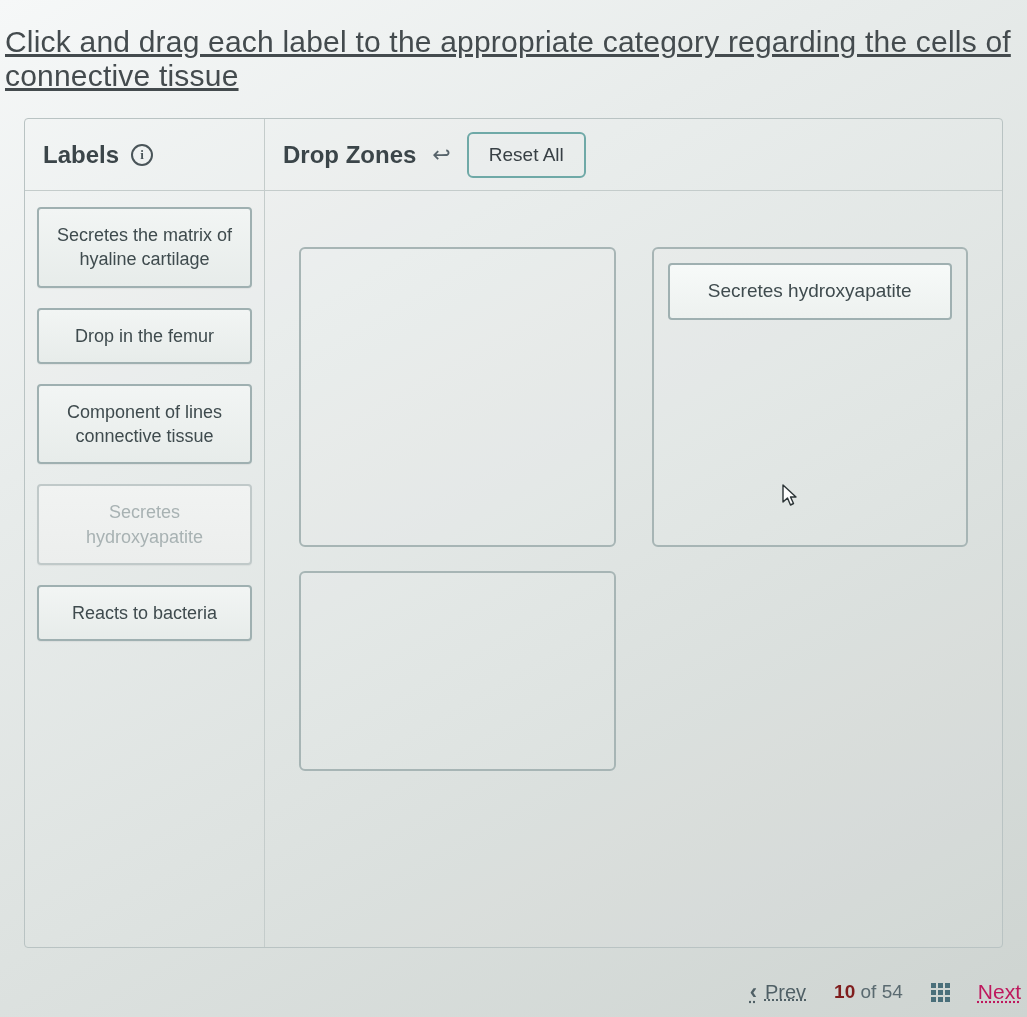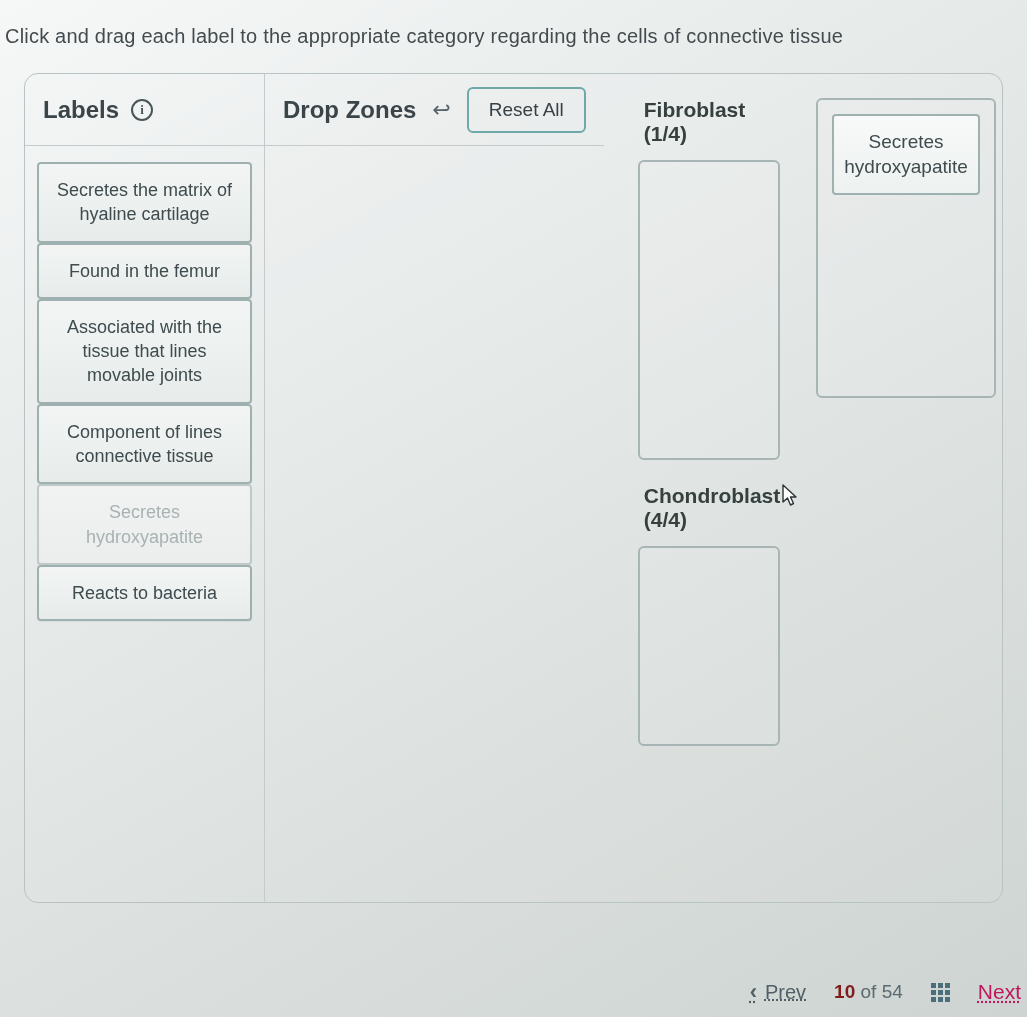--- a/index.html
+++ b/index.html
@@ -7,45 +7,47 @@
   body {
     font-family: -apple-system, "Segoe UI", Helvetica, Arial, sans-serif;
     background: linear-gradient(150deg, #f6f8f8 0%, #e8eceb 30%, #dde2e0 60%, #ced4d1 100%);
     color: #3e4a4f;
     width: 1027px;
     height: 1017px;
     overflow: hidden;
     position: relative;
   }
   .instruction {
-    font-size: 20px;
+    font-size: 30px;
     color: #444b4e;
     padding: 25px 8px 25px 5px;
     font-weight: 400;
     letter-spacing: 0.2px;
+    text-decoration: underline;
   }
   .panel {
     border: 1px solid #b9c3c3;
-    border-radius: 14px;
+    border-radius: 4px;
     margin: 0 24px 0 24px;
     background: rgba(255,255,255,0.05);
     display: flex;
     height: 830px;
     overflow: hidden;
   }
   .col-labels {
     width: 240px;
     border-right: 1px solid #c4cccb;
     display: flex;
     flex-direction: column;
   }
   .col-drop {
     flex: 1;
     display: flex;
-    flex-direction: row;
+    flex-direction: column;
+    gap: 32px;
   }
   .col-hdr {
     display: flex;
     align-items: center;
     padding: 16px 18px;
     border-bottom: 1px solid #c4cccb;
     gap: 12px;
     height: 72px;
   }
   .hdr-title {
@@ -77,20 +79,21 @@
     color: #384045;
     font-size: 19px;
     padding: 10px 20px;
     cursor: pointer;
     font-weight: 400;
   }
   .labels-body {
     padding: 16px 12px;
     display: flex;
     flex-direction: column;
+    gap: 20px;
     overflow-y: auto;
   }
   .label-chip {
     border: 2px solid #9fb0b1;
     border-radius: 4px;
     background: linear-gradient(#f2f5f4,#e7ecea);
     padding: 14px 10px;
     text-align: center;
     font-size: 18px;
     color: #3f4b4e;
@@ -192,50 +195,47 @@
 
 <div class="panel">
 
   <div class="col-labels">
     <div class="col-hdr">
       <span class="hdr-title">Labels</span>
       <span class="info-icon">i</span>
     </div>
     <div class="labels-body">
       <div class="label-chip">Secretes the matrix of hyaline cartilage</div>
-      <div class="label-chip">Found in the femur</div>
-      <div class="label-chip">Associated with the tissue that lines movable joints</div>
+      <div class="label-chip">Drop in the femur</div>
       <div class="label-chip">Component of lines connective tissue</div>
       <div class="label-chip disabled">Secretes hydroxyapatite</div>
       <div class="label-chip">Reacts to bacteria</div>
     </div>
   </div>
 
   <div class="col-drop">
     <div class="col-hdr">
       <span class="hdr-title">Drop Zones</span>
       <span class="undo-icon">↩</span>
       <button class="reset-btn">Reset All</button>
     </div>
     <div class="zones-body">
 
       <div class="zone-block">
-        <div class="zone-title">Fibroblast (1/4)</div>
         <div class="zone-box"></div>
       </div>
 
       <div class="zone-block">
         <div class="zone-box">
           <div class="dropped-chip">Secretes hydroxyapatite</div>
         </div>
       </div>
 
 
       <div class="zone-block">
-        <div class="zone-title">Chondroblast (4/4)</div>
         <div class="zone-box short"></div>
       </div>
 
     </div>
   </div>
 
 </div>
 
 <div class="footer-nav">
   <span class="prev-link">

